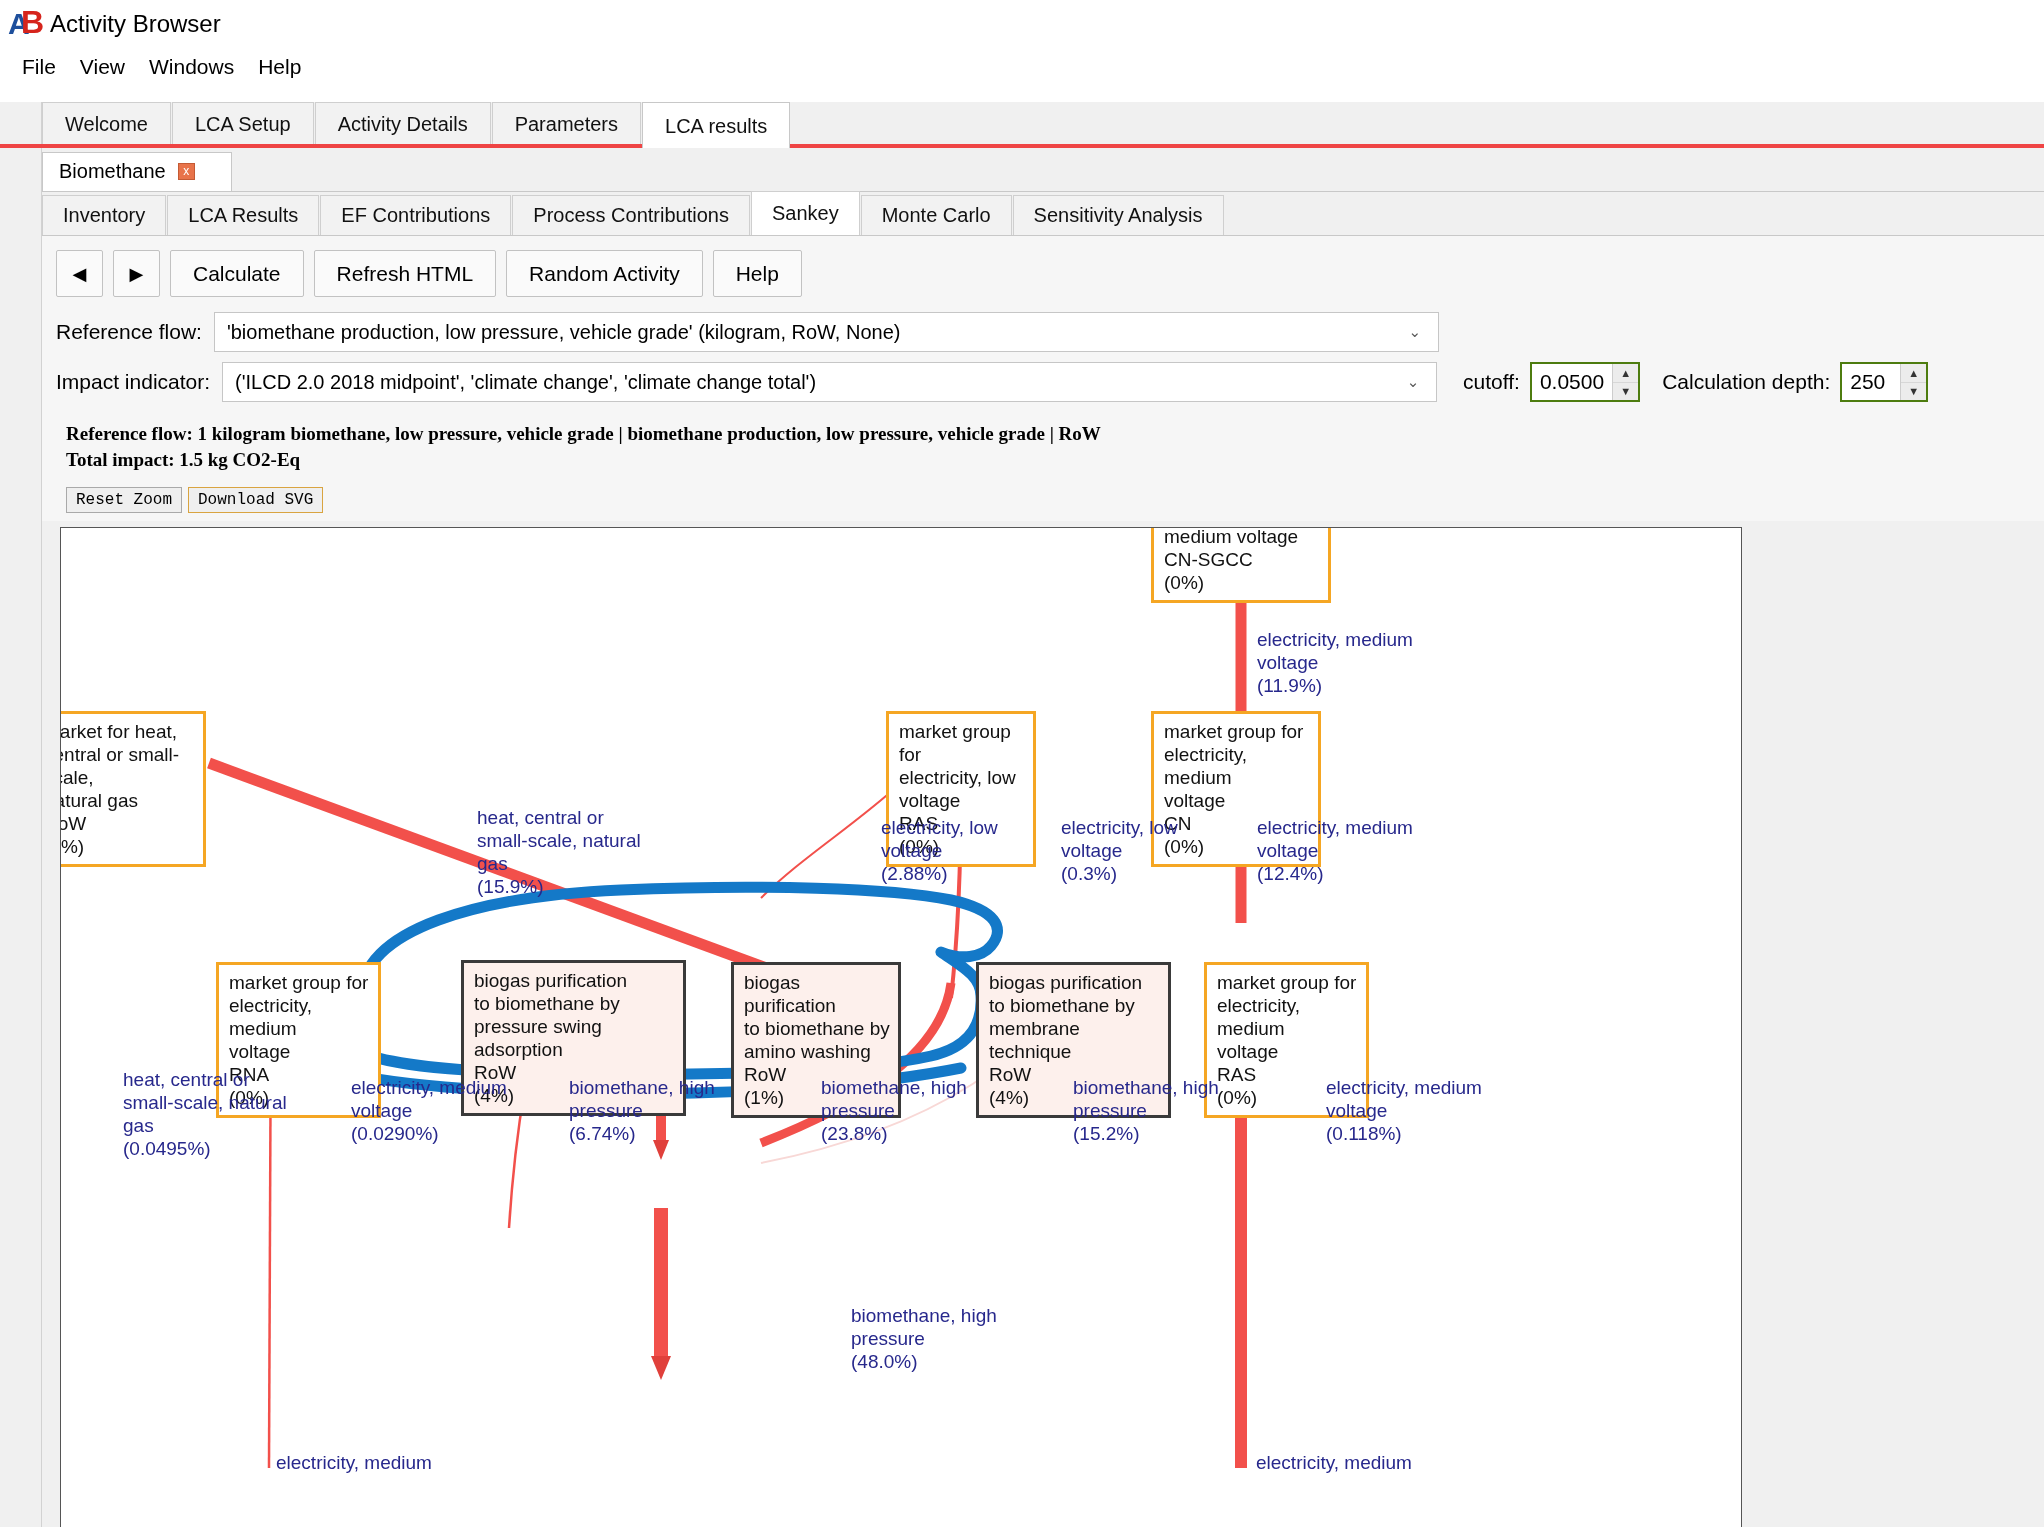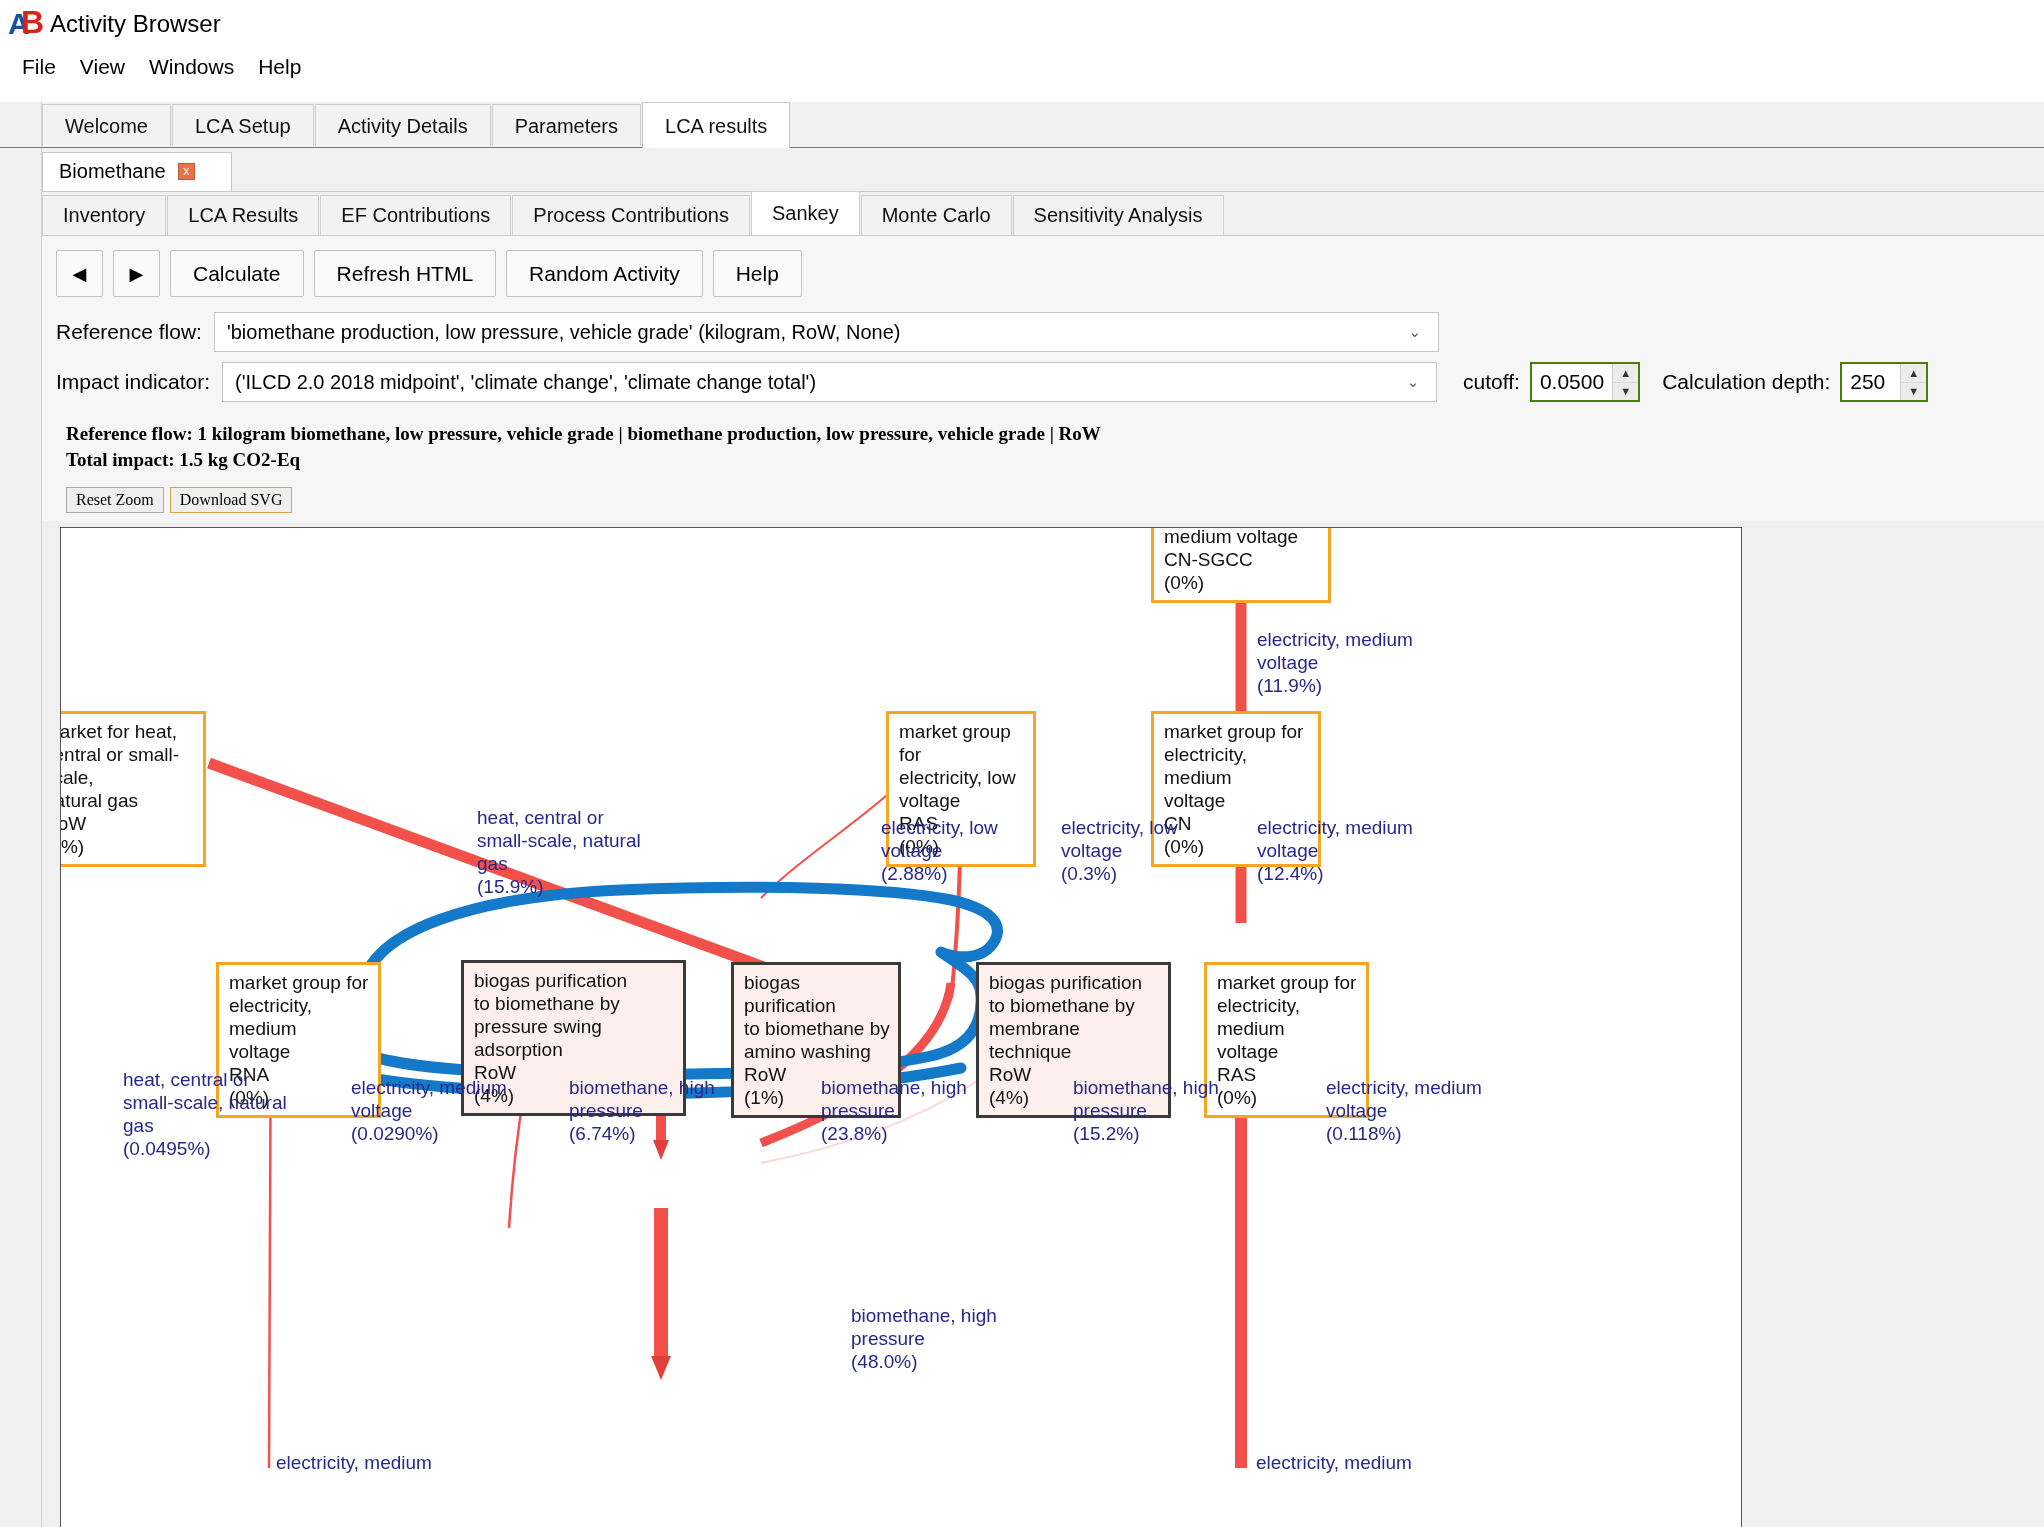--- a/index.html
+++ b/index.html
@@ -53,25 +53,25 @@
 
   
   #window-body {
     background: #f0f0f0;
     height: calc(1527px - 48px - 38px);
     position: relative;
   }
 
   
   #tabs-l1 {
-    display: flex; align-items: center;
+    display: flex; align-items: flex-start;
     padding-left: 42px;
     height: 46px;
     margin-top: 16px;
-    border-bottom: 1px solid #ef4444;
+    border-bottom: 4px solid #ef4444;
     position: relative;
     z-index: 2;
   }
   #tabs-l1 .tab {
     font-size: 20px;
     padding: 9px 22px 8px 22px;
     background: #f2f2f2;
     border: 1px solid #cfcfcf;
     border-bottom: none;
     margin-right: 1px;
@@ -216,21 +216,21 @@
     color: #000;
     line-height: 26px;
   }
 
   #htmlbtnrow {
     background: #f6f6f6;
     padding: 8px 0 8px 66px;
     display: flex; gap: 6px;
   }
   .minibtn {
-    font-family: Liberation Serif, serif;
+    font-family: Liberation Mono, monospace;
     font-size: 16px;
     background: #efefef;
     border: 1px solid #a9a9a9;
     padding: 3px 9px;
     color: #000;
   }
   .minibtn.accent { border-color: #d9a440; }
 
   
   #sankey-wrap {

